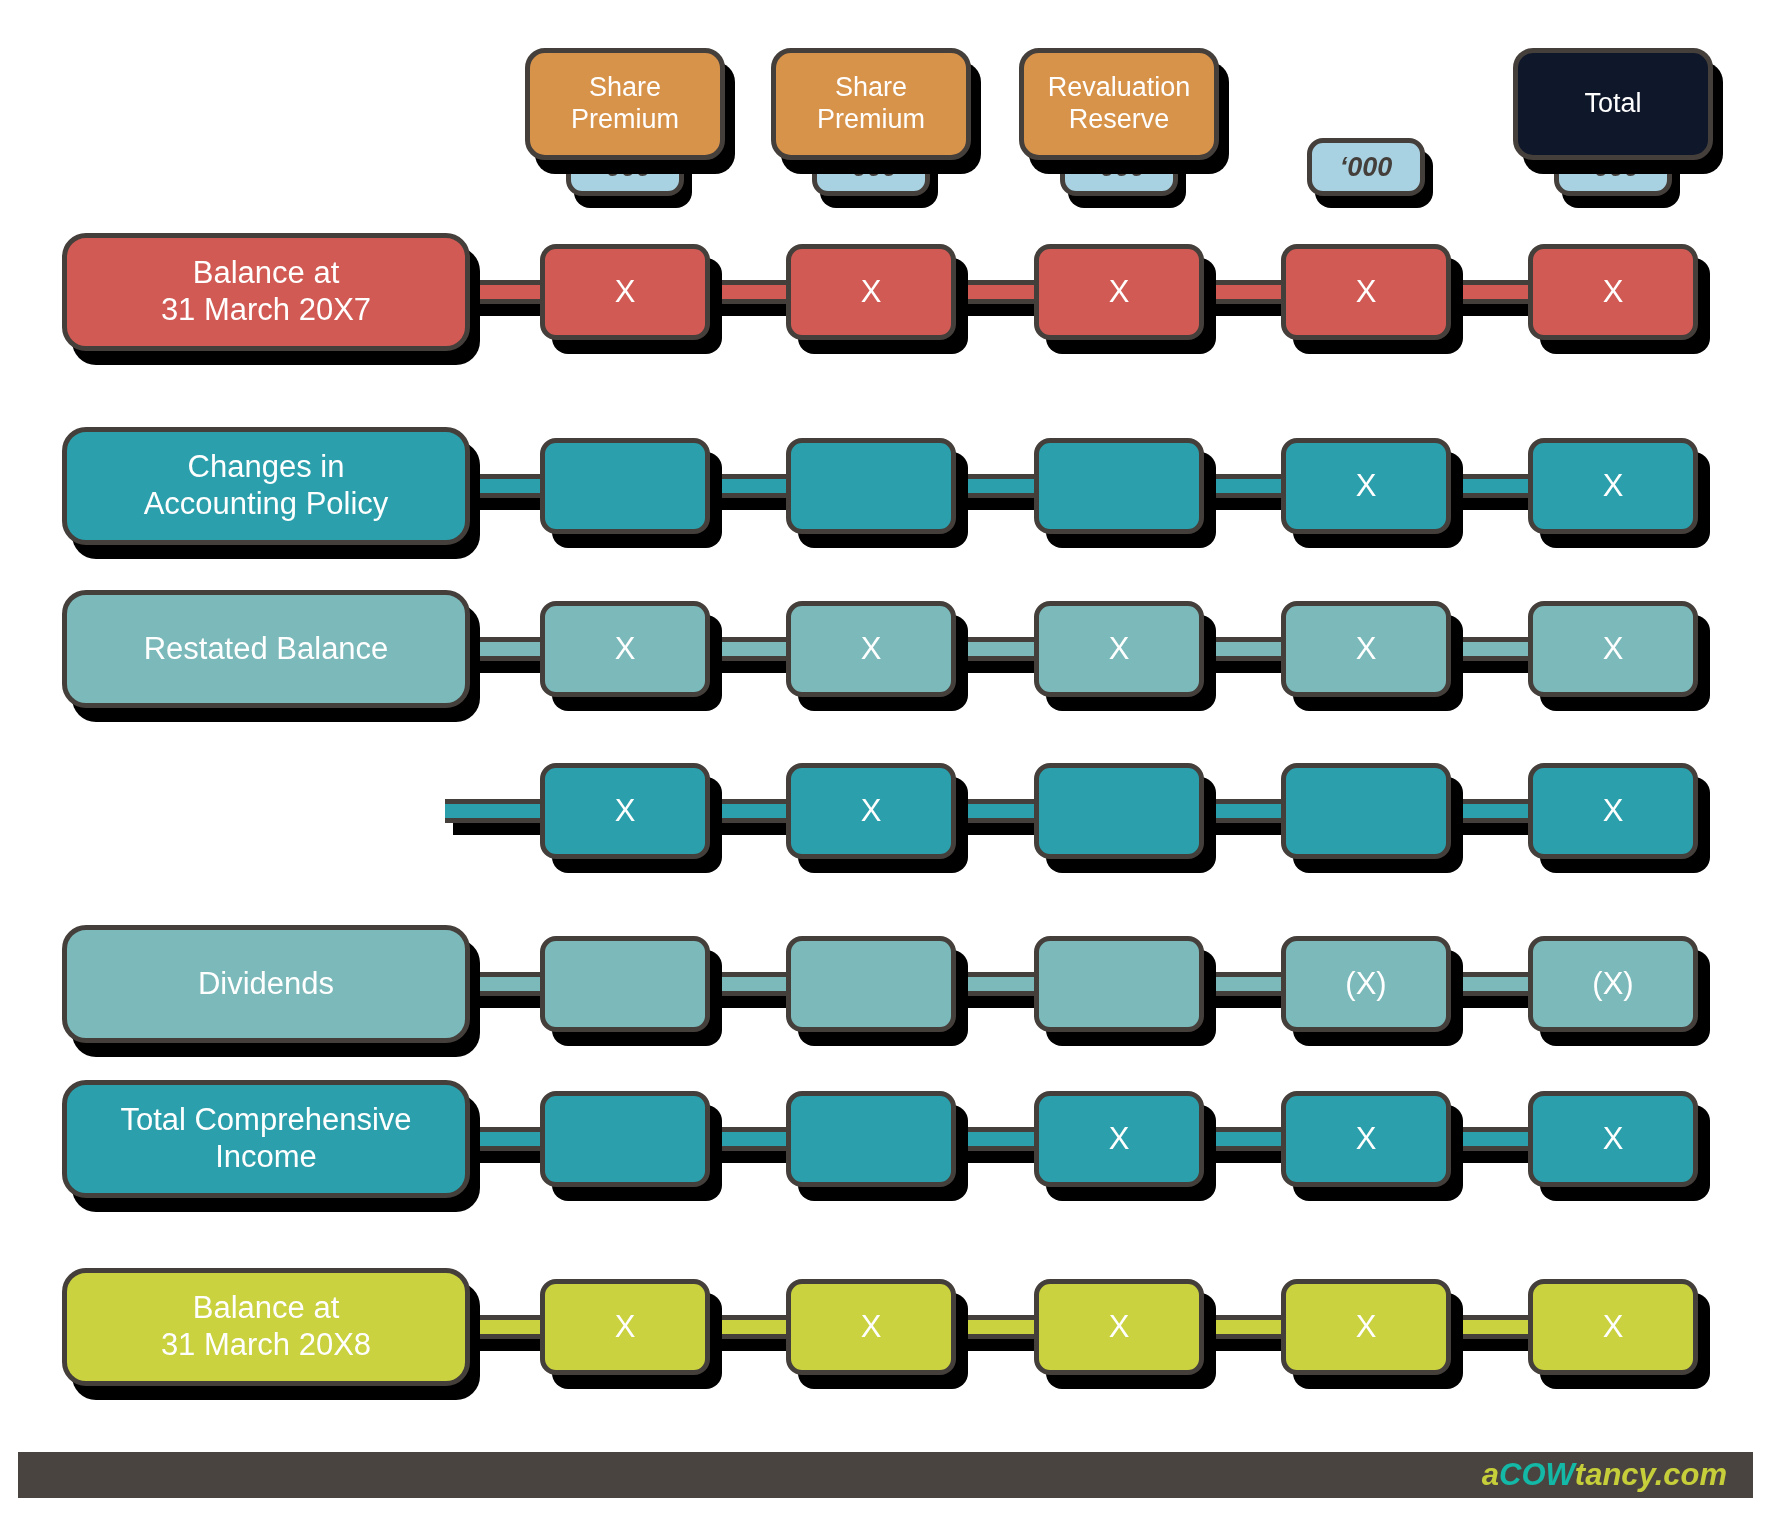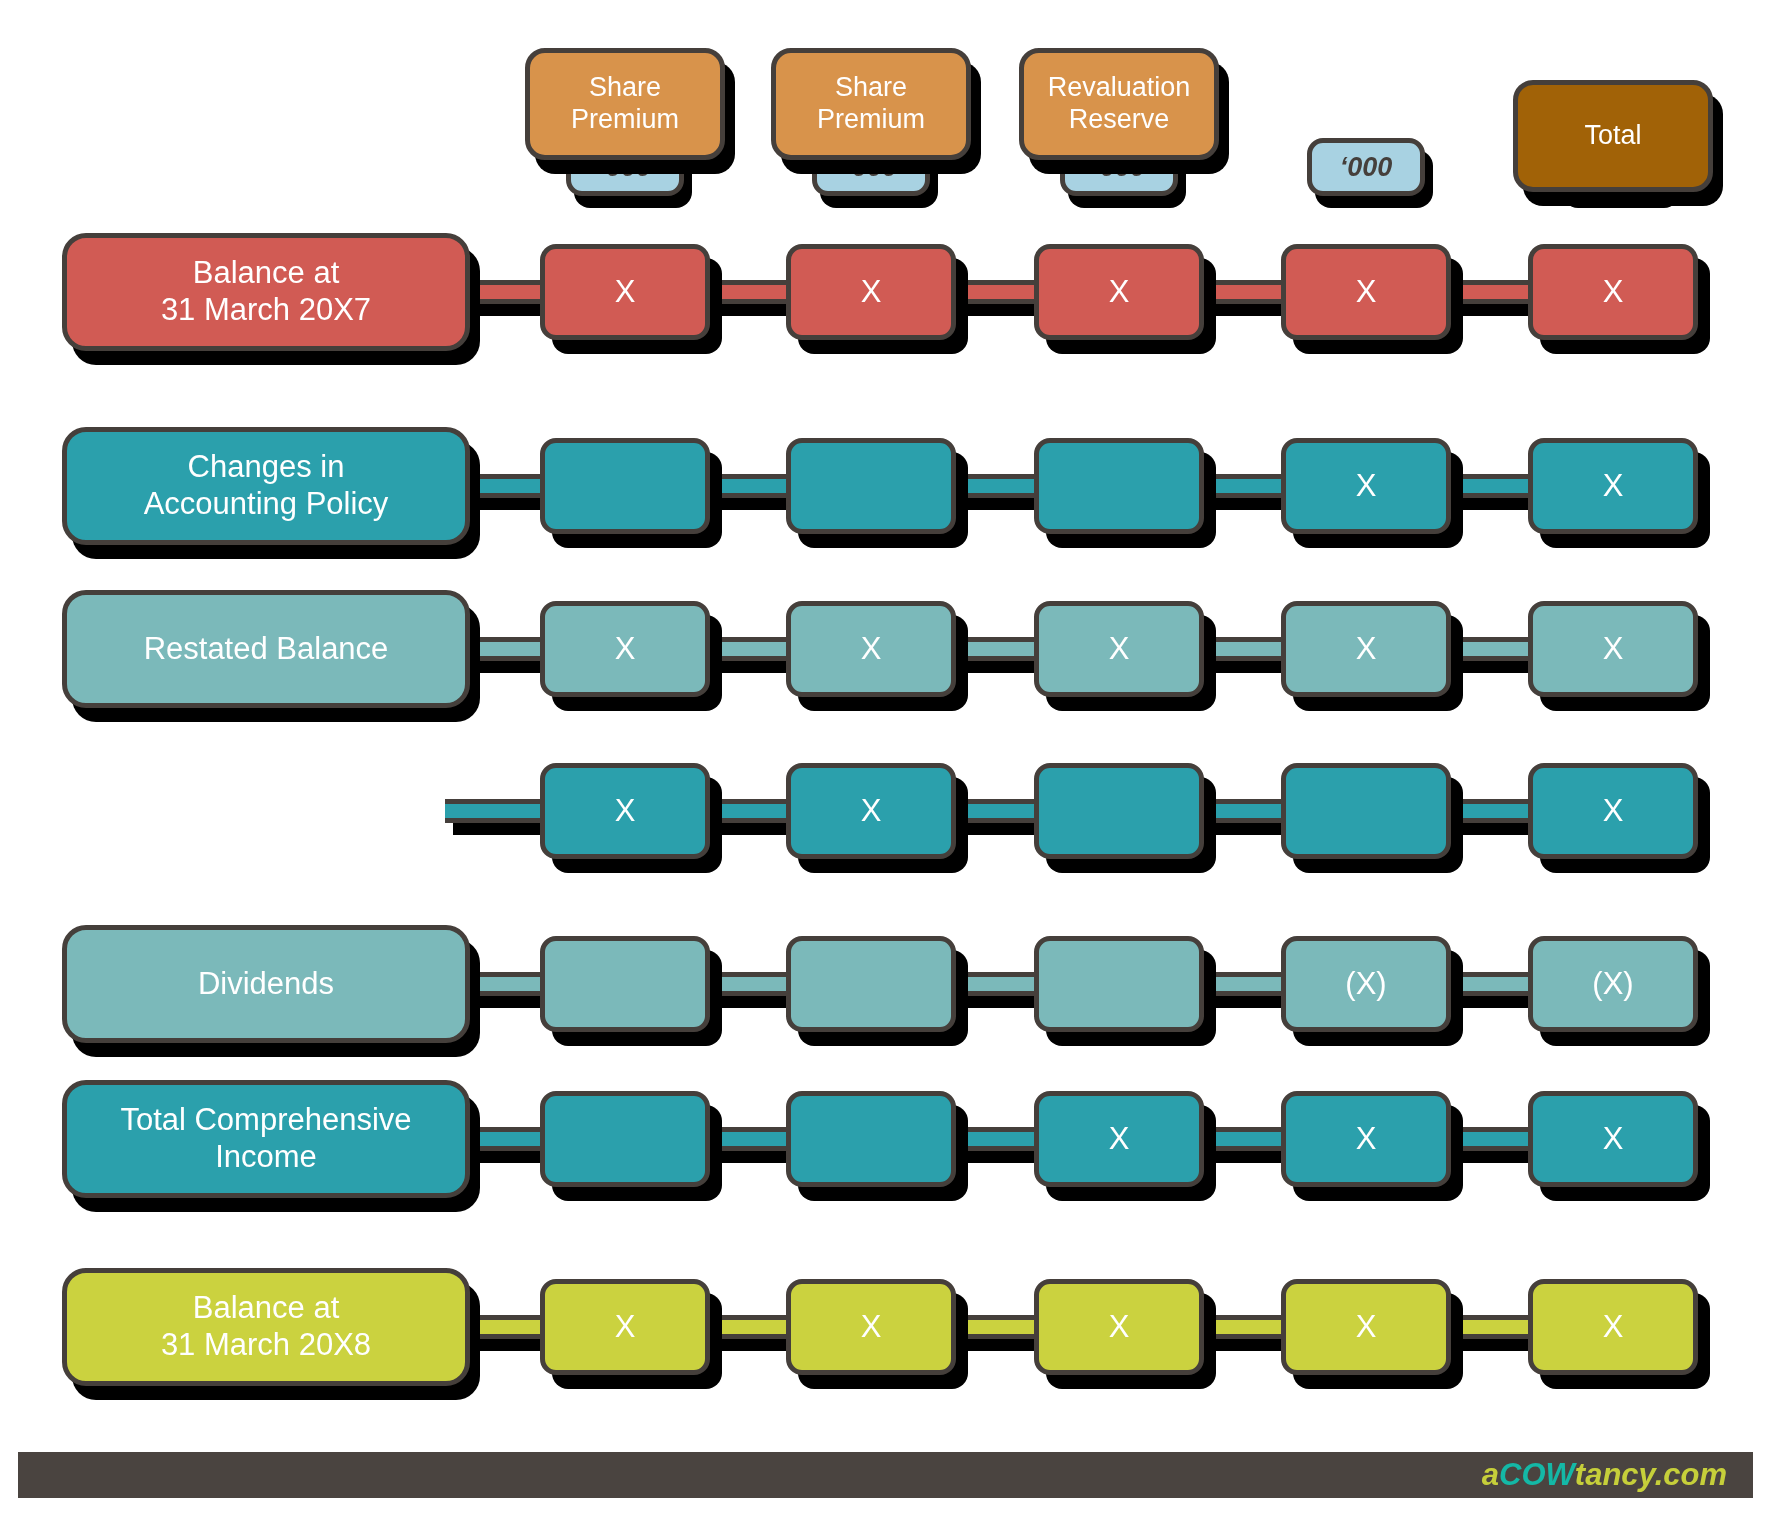--- a/index.html
+++ b/index.html
@@ -79,21 +79,21 @@
       <div>Share</div>
       <div>Premium</div>
     </div>
     <div class="unit-tag" style="left: 1060px; top: 138px; background: rgb(168, 210, 226); border-color: rgb(69, 63, 59); color: rgb(69, 63, 59);">‘000</div>
     <div class="hdr-box" style="left: 1019px; top: 48px; background: rgb(216, 147, 75); border-color: rgb(69, 63, 59);">
       <div>Revaluation</div>
       <div>Reserve</div>
     </div>
     <div class="unit-tag" style="left: 1307px; top: 138px; background: rgb(168, 210, 226); border-color: rgb(69, 63, 59); color: rgb(69, 63, 59);">‘000</div>
     <div class="unit-tag" style="left: 1554px; top: 138px; background: rgb(168, 210, 226); border-color: rgb(69, 63, 59); color: rgb(69, 63, 59);">‘000</div>
-    <div class="hdr-box" style="left: 1513px; top: 48px; background: #a16207; border-color: rgb(69, 63, 59); margin-top: 32px;">
+    <div class="hdr-box" style="left: 1513px; top: 48px; background: #0f172a; border-color: rgb(69, 63, 59);">
       <div>Total</div>
     </div>
     <div class="row" style="top: 233px;">
       <div class="connector" style="left: 445px; width: 1168px; background: rgb(209, 91, 84); border-top-color: rgb(69, 63, 59); border-bottom-color: rgb(69, 63, 59);"></div>
       <div class="label-box" style="background: rgb(209, 91, 84); border-color: rgb(69, 63, 59);">
         <div>Balance at</div>
         <div>31 March 20X7</div>
       </div>
       <div class="cell" style="left: 540px; background: rgb(209, 91, 84); border-color: rgb(69, 63, 59);">X</div>
       <div class="cell" style="left: 786px; background: rgb(209, 91, 84); border-color: rgb(69, 63, 59);">X</div>

